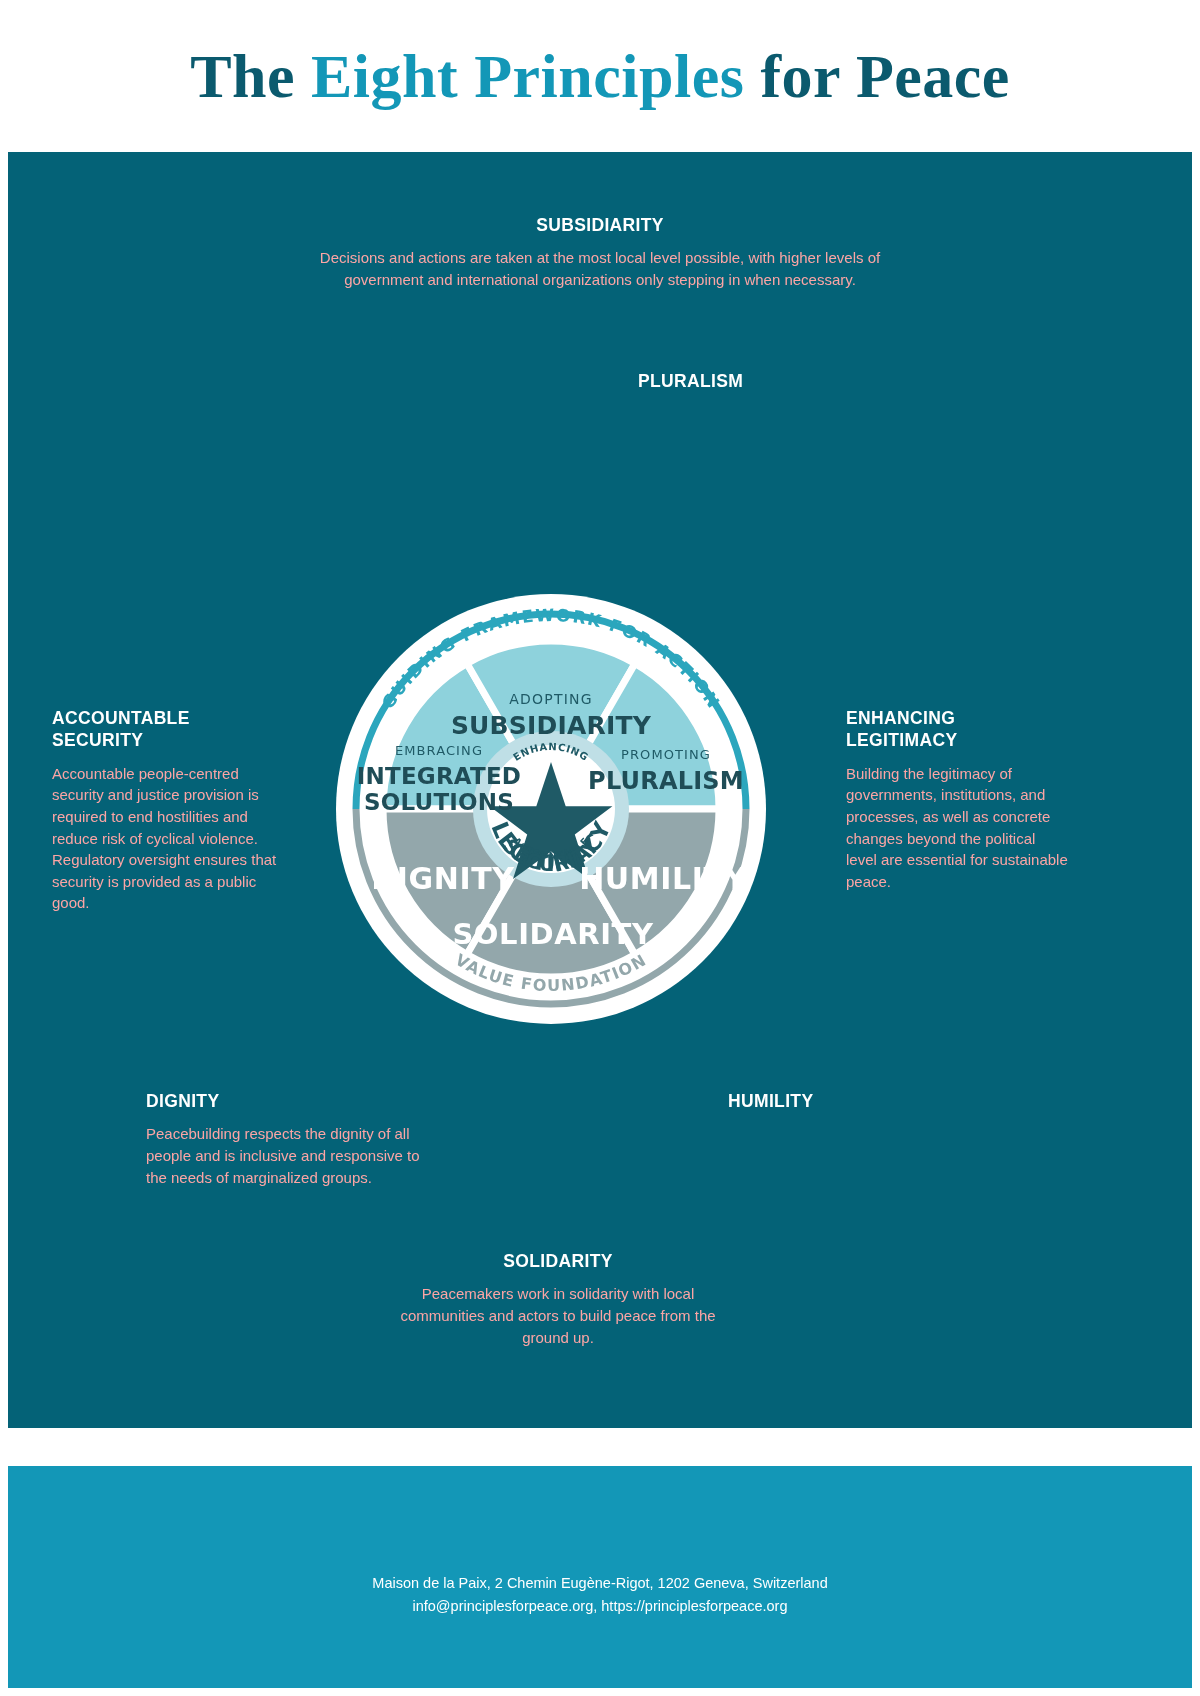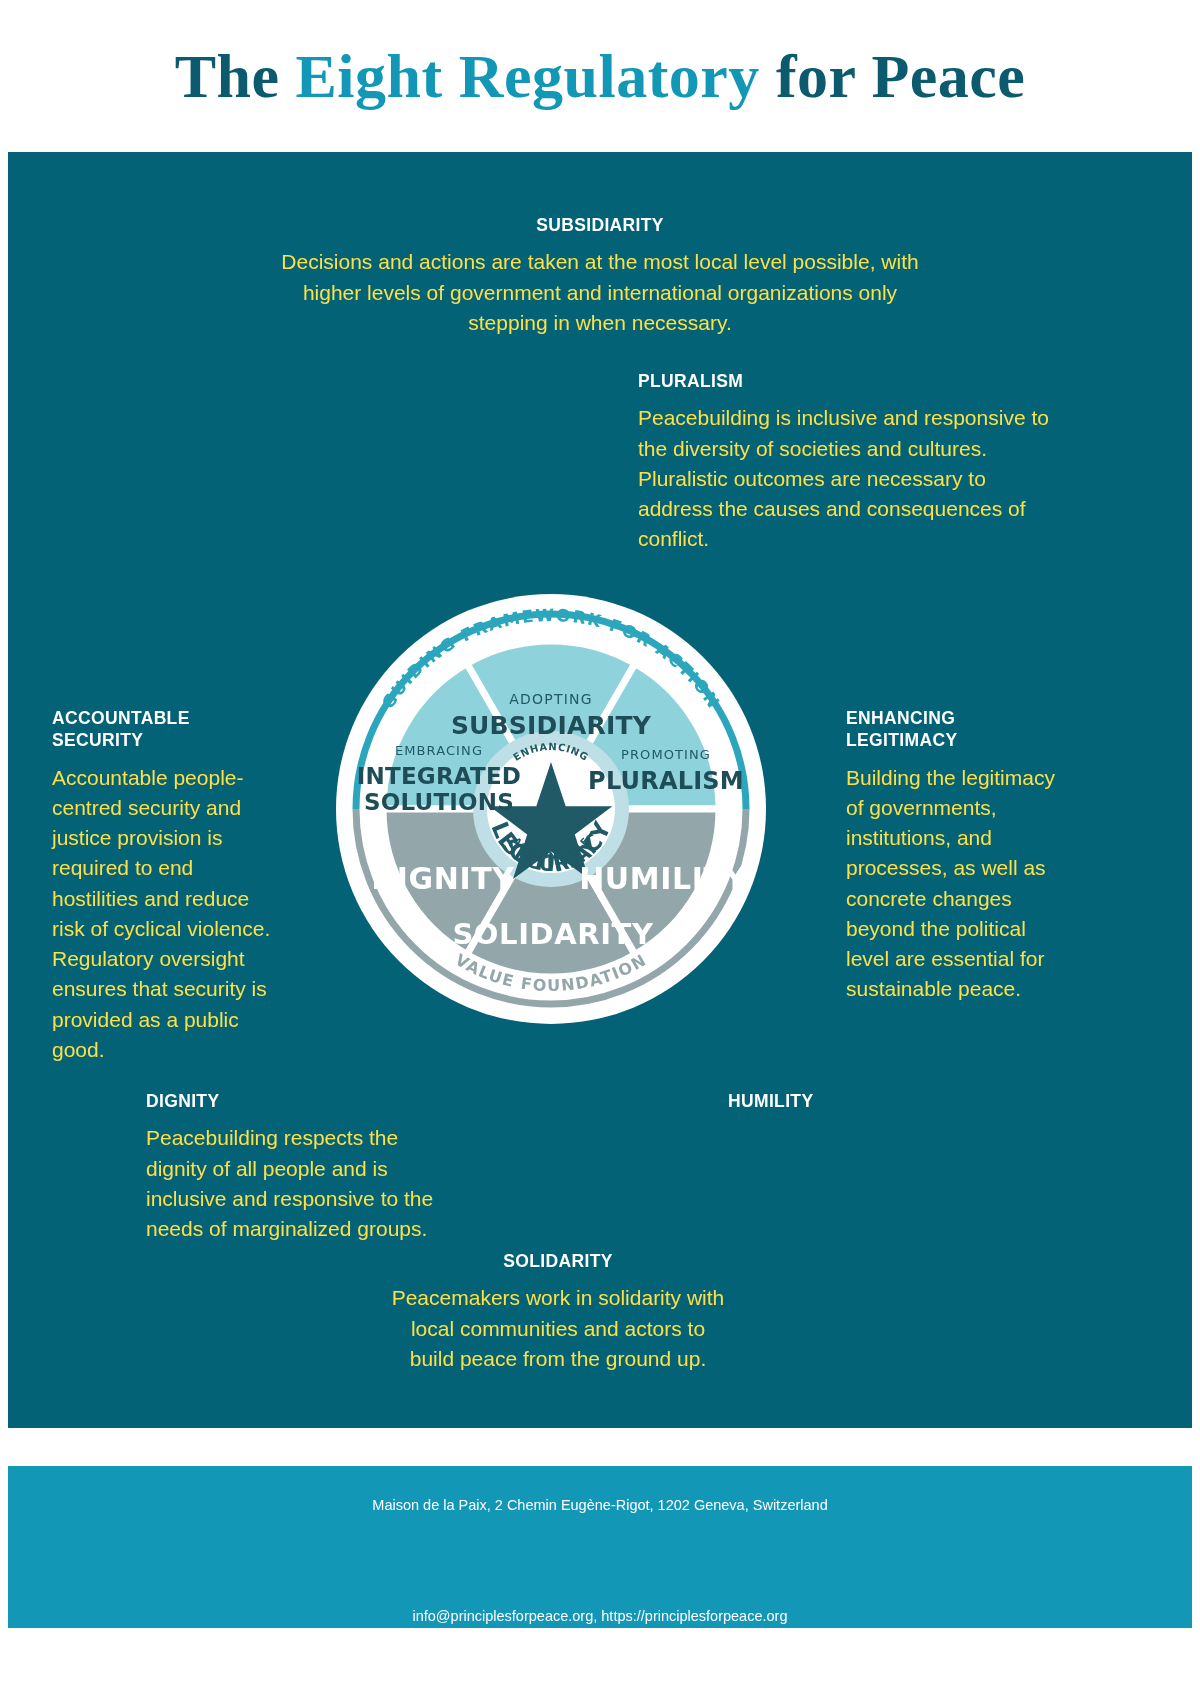--- a/index.html
+++ b/index.html
@@ -43,23 +43,23 @@
   .blk { position: absolute; }
   .blk h3 {
     font-size: 17.5px;
     font-weight: bold;
     letter-spacing: 0.35px;
     line-height: 1.28;
     margin-bottom: 11px;
     color: #ffffff;
   }
   .blk p {
-    font-size: 21px;
+    font-size: 15px;
     line-height: 1.44;
-    color: #fde047;
+    color: #fca5a5;
     font-weight: 400;
   }
   .center-txt { text-align: center; }
 
   
   #blk-subsidiarity { left: 272px; top: 62px; width: 640px; }
   #blk-hybrid       { left: 62px;  top: 218px; width: 470px; }
   #blk-pluralism    { left: 630px; top: 218px; width: 420px; }
   #blk-accsec       { left: 44px;  top: 555px; width: 230px; }
   #blk-legitimacy   { left: 838px; top: 555px; width: 222px; }
@@ -76,24 +76,24 @@
   .wheel-wrap svg { display: block; width: 480px; height: 530px; }
 
   
   .divider {
     position: absolute; left: 8px; top: 1452px;
     width: 1184px; height: 14px;
     background: #ffffff;
   }
   .footer {
     position: absolute; left: 8px; top: 1466px;
-    width: 1184px; height: 162px;
+    width: 1184px; height: 230px;
     background: #1397b7;
     display: flex; flex-direction: column;
-    align-items: center; justify-content: space-between;
+    align-items: center; justify-content: center;
     padding-top: 28px;
   }
   .footer-line {
     font-size: 14.5px;
     color: #ffffff;
     line-height: 1.6;
     text-align: center;
     font-weight: 500;
   }
   .edge-left, .edge-right {
@@ -107,35 +107,34 @@
     background: #ffffff;
   }
 </style>
 </head>
 <body>
 
 <div class="page">
 
   <div class="header">
     <div class="title">
-      <span class="dark">The </span><span class="light">Eight Regulatory</span><span class="dark"> for Peace</span>
+      <span class="dark">The </span><span class="light">Eight Principles</span><span class="dark"> for Peace</span>
     </div>
   </div>
 
   <div class="panel">
 
     <div class="blk center-txt" id="blk-subsidiarity">
       <h3>SUBSIDIARITY</h3>
       <p>Decisions and actions are taken at the most local level possible, with higher levels of government and international organizations only stepping in when necessary.</p>
     </div>
 
 
     <div class="blk" id="blk-pluralism">
       <h3>PLURALISM</h3>
-      <p>Peacebuilding is inclusive and responsive to the diversity of societies and cultures. Pluralistic outcomes are necessary to address the causes and consequences of conflict.</p>
     </div>
 
     <div class="blk" id="blk-legitimacy">
       <h3>ENHANCING LEGITIMACY</h3>
       <p>Building the legitimacy of governments, institutions, and processes, as well as concrete changes beyond the political level are essential for sustainable peace.</p>
     </div>
 
     <div class="blk" id="blk-accsec">
       <h3>ACCOUNTABLE SECURITY</h3>
       <p>Accountable people-centred security and justice provision is required to end hostilities and reduce risk of cyclical violence. Regulatory oversight ensures that security is provided as a public good.</p>

